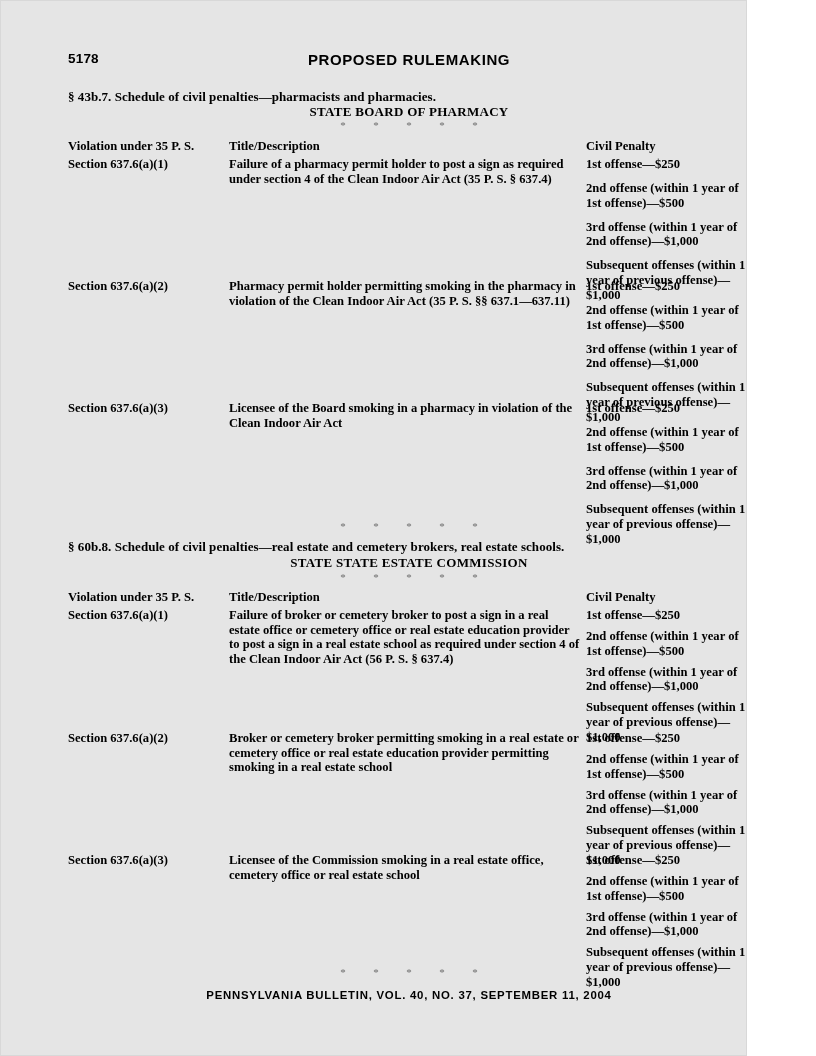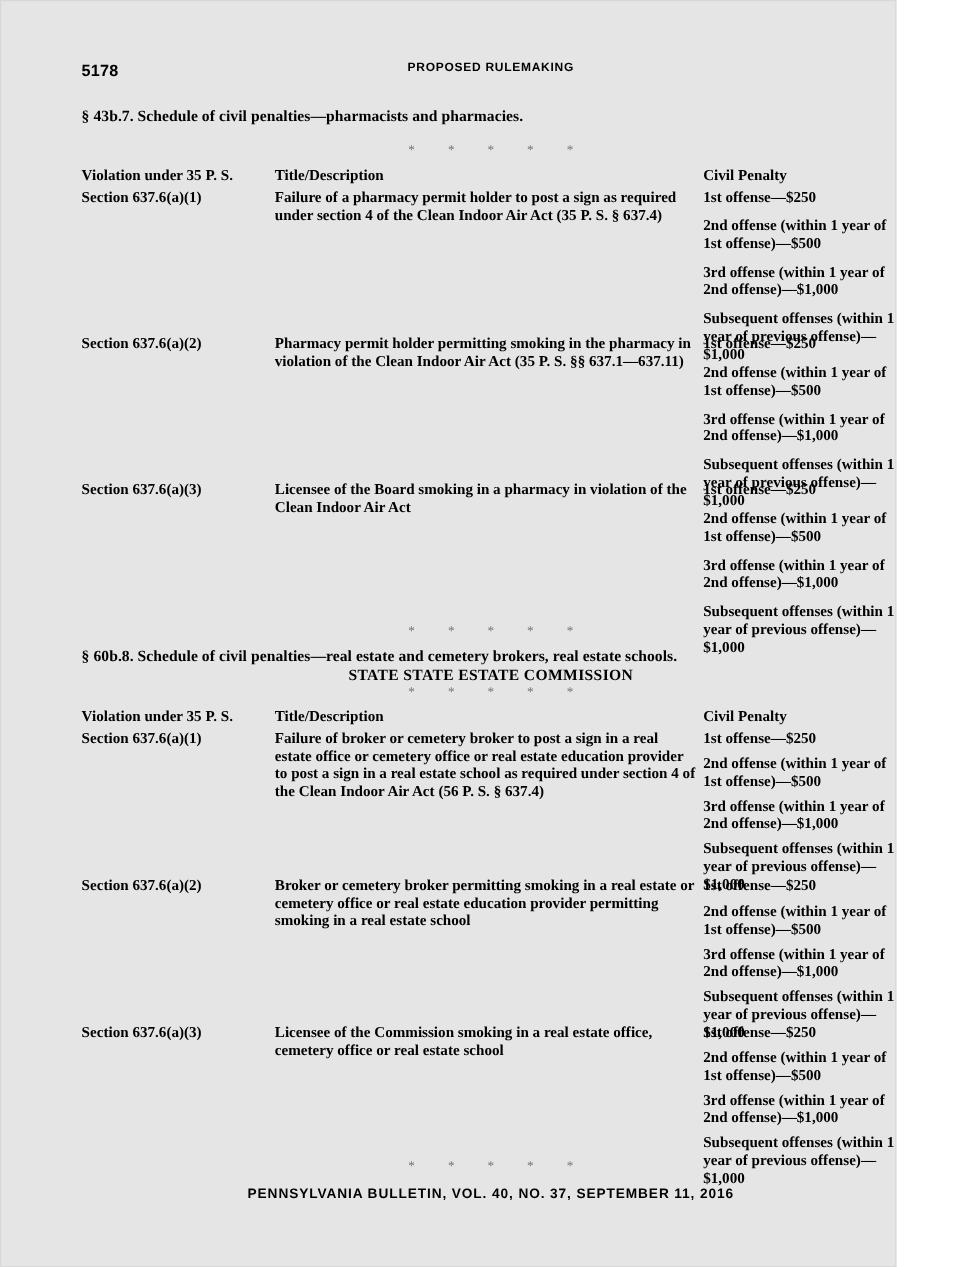--- a/index.html
+++ b/index.html
@@ -46,21 +46,21 @@
     letter-spacing: 0.2px;
   }
   .head-title {
     position: absolute;
     left: 0;
     top: 0;
     width: 682px;
     text-align: center;
     font-family: "Liberation Sans", "DejaVu Sans", sans-serif;
     font-weight: bold;
-    font-size: 10px;
+    font-size: 15px;
     letter-spacing: 0.6px;
   }
 
   
   .section-title {
     position: absolute;
     left: 67px;
     font-weight: bold;
     font-size: 13px;
     letter-spacing: 0.05px;
@@ -135,20 +135,21 @@
 
 <div class="page">
   <div class="content">
 
     <div class="running-head">
       <div class="folio">5178</div>
       <div class="head-title">PROPOSED RULEMAKING</div>
     </div>
 
     <div class="section-title" style="top:88px;">§ 43b.7. Schedule of civil penalties—pharmacists and pharmacies.</div>
+    <div class="board-name" style="top:103px;">STATE BOARD OF PHARMACY</div>
     <div class="stars" style="top:118px;">
       <span>*</span><span>*</span><span>*</span><span>*</span><span>*</span>
     </div>
 
     <div class="col-head c1" style="top:138px;">Violation under 35 P. S.</div>
     <div class="col-head c2" style="top:138px;">Title/Description</div>
     <div class="col-head c3" style="top:138px;">Civil Penalty</div>
 
     <div class="cell c1" style="top:156px;">Section 637.6(a)(1)</div>
     <div class="cell c2" style="top:156px;">Failure of a pharmacy permit holder to post a sign as required under section 4 of the Clean Indoor Air Act (35 P. S. § 637.4)</div>
@@ -215,16 +216,16 @@
       <p class="pen-item">1st offense—$250</p>
       <p class="pen-item">2nd offense (within 1 year of 1st offense)—$500</p>
       <p class="pen-item">3rd offense (within 1 year of 2nd offense)—$1,000</p>
       <p class="pen-item">Subsequent offenses (within 1 year of previous offense)—$1,000</p>
     </div>
 
     <div class="stars" style="top:965px;">
       <span>*</span><span>*</span><span>*</span><span>*</span><span>*</span>
     </div>
 
-    <div class="footer">PENNSYLVANIA BULLETIN, VOL. 40, NO. 37, SEPTEMBER 11, 2016</div>
+    <div class="footer">PENNSYLVANIA BULLETIN, VOL. 40, NO. 37, SEPTEMBER 11, 2004</div>
 
   </div>
 </div>
 
 </body></html>

